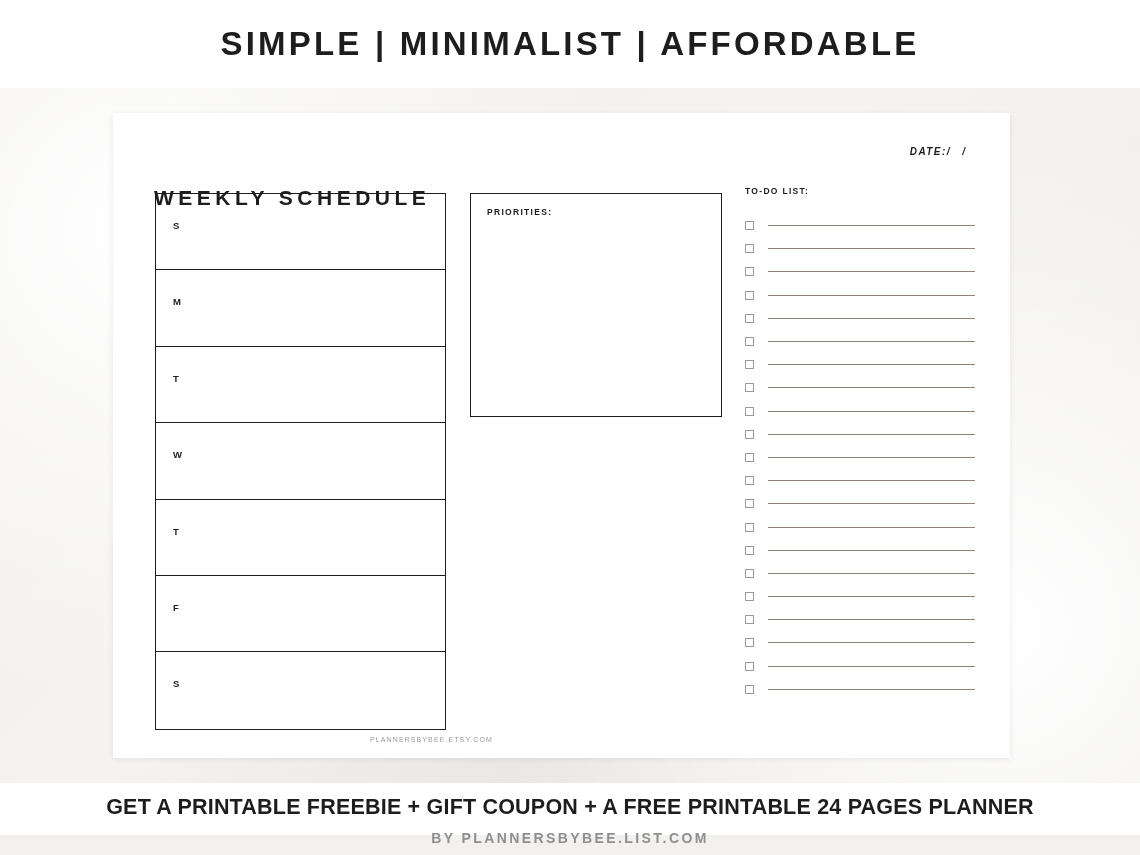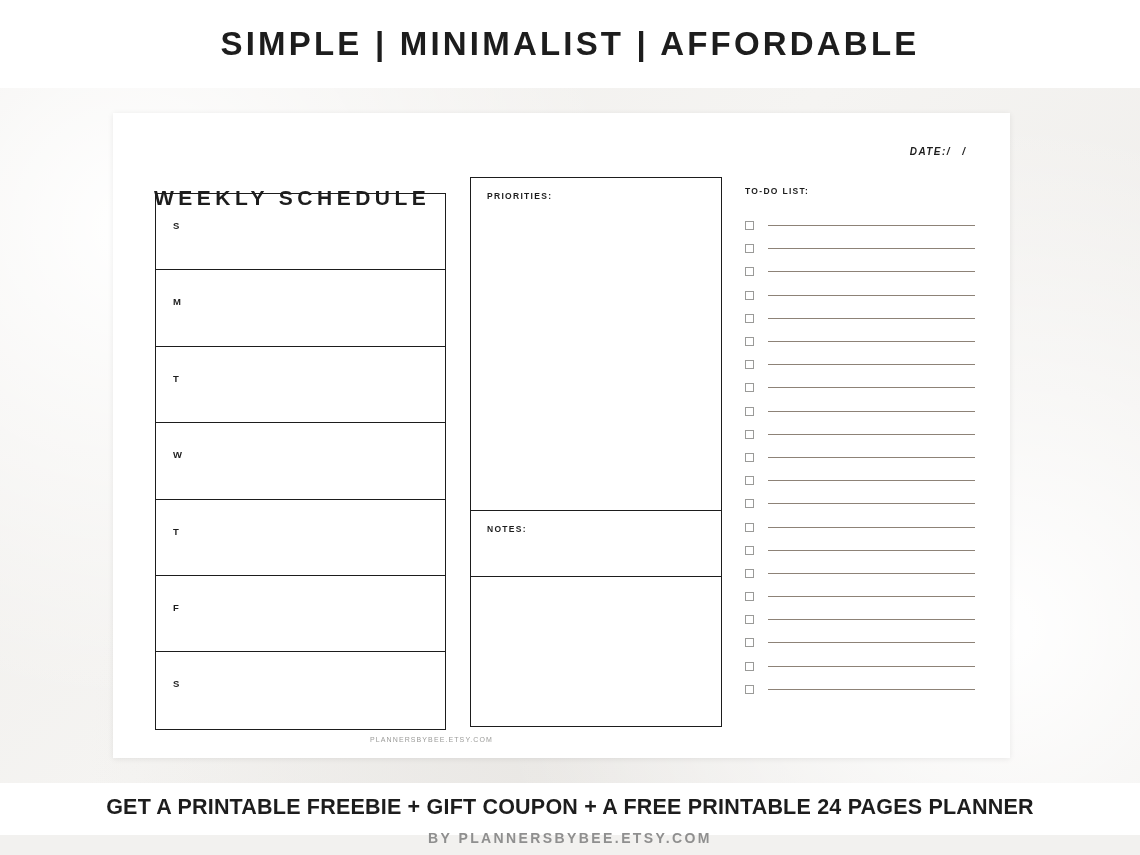--- a/index.html
+++ b/index.html
@@ -121,23 +121,23 @@
     font-size: 9.5px;
     font-weight: bold;
     letter-spacing: 1px;
     color: #1d1d1d;
   }
 
   
   .priorities-box {
     position: absolute;
     left: 357px;
-    top: 64px;
+    top: 80px;
     width: 252px;
-    height: 400px;
+    height: 224px;
     border: 1.6px solid #1d1d1d;
     box-sizing: border-box;
   }
   .notes-box {
     position: absolute;
     left: 357px;
     top: 397px;
     width: 252px;
     height: 217px;
     border: 1.6px solid #1d1d1d;
@@ -267,23 +267,20 @@
       </div>
       <div class="day-row">
         <span class="day-label">S</span>
       </div>
     </div>
 
     <div class="priorities-box">
       <span class="box-label">PRIORITIES:</span>
     </div>
 
-    <div class="notes-box">
-      <span class="box-label">NOTES:</span>
-    </div>
 
     <div class="todo">
       <div class="todo-label">TO-DO LIST:</div>
 
       <div class="todo-row">
         <span class="todo-box"></span>
         <span class="todo-line"></span>
       </div>
       <div class="todo-row">
         <span class="todo-box"></span>
@@ -368,16 +365,16 @@
     </div>
 
     <div class="sheet-footer">
       <span class="sheet-footer-inner">PLANNERSBYBEE.ETSY.COM</span>
     </div>
 
   </div>
 
   <div class="bottom-bar">
     <div class="bottom-headline">GET A PRINTABLE FREEBIE + GIFT COUPON + A FREE PRINTABLE 24 PAGES PLANNER</div>
-    <div class="bottom-sub">BY PLANNERSBYBEE.ETSY.COM</div>
+    <div class="bottom-sub">BY PLANNERSBYBEE.LIST.COM</div>
   </div>
 
 </div>
 
 </body></html>

